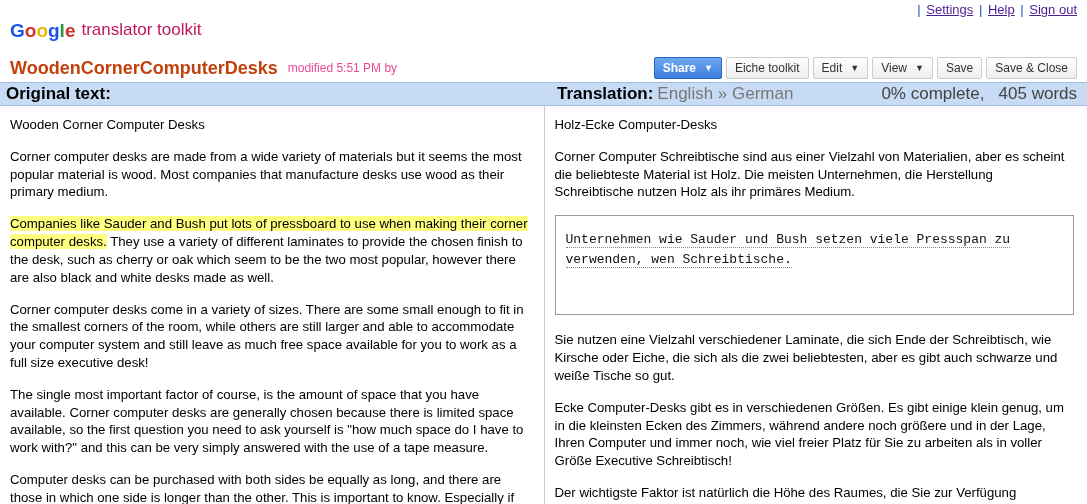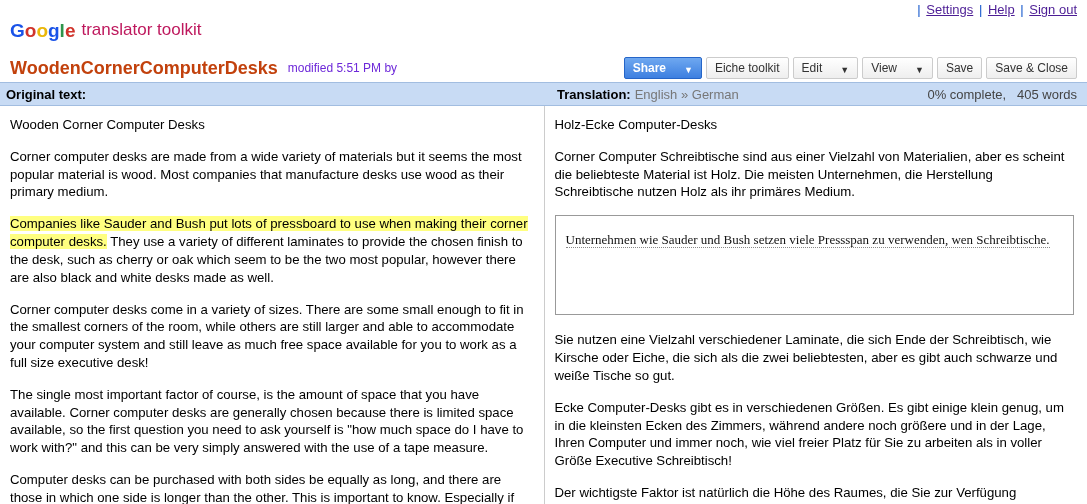--- a/index.html
+++ b/index.html
@@ -5,37 +5,37 @@
   html,body{margin:0;padding:0;font-family:Arial,Helvetica,sans-serif;font-size:13px;color:#000;background:#fff;width:1087px;height:504px;overflow:hidden}
   a{color:#4c1d95;text-decoration:underline;cursor:pointer}
   .top-row{height:20px;line-height:20px;text-align:right;padding-right:10px;font-size:13px}
   .top-row span.sep{color:#1155cc;padding:0 2px}
   .title-row{height:34px;display:flex;align-items:flex-start;padding:0 10px;background:#fff}
   .logo{font-size:19px;font-weight:bold}
   .logo .g1{color:#1a53e8}.logo .g2{color:#d0332b}.logo .g3{color:#eab70a}.logo .g4{color:#1a53e8}.logo .g5{color:#2e944b}.logo .g6{color:#d0332b}
   .subtitle{color:#be185d;font-size:17px;margin-left:6px}
   .doc-row{height:28px;display:flex;align-items:center;padding:0 10px}
   .doc-title{font-size:18px;font-weight:bold;color:#c2410c}
-  .doc-meta{font-size:12px;color:#6d28d9;margin-left:10px}
+  .doc-meta{font-size:12px;color:#ec4899;margin-left:10px}
   .toolbar{margin-left:auto;display:flex;align-items:center;gap:4px}
-  .btn{border:1px solid #ccc;background:linear-gradient(#fff,#eee);border-radius:2px;font-size:12px;padding:3px 8px;color:#333;cursor:pointer;display:inline-flex;align-items:flex-end;gap:18px}
+  .btn{border:1px solid #ccc;background:linear-gradient(#fff,#eee);border-radius:2px;font-size:12px;padding:3px 8px;color:#333;cursor:pointer;display:inline-flex;align-items:center;gap:8px}
   .btn.share{background:linear-gradient(#6fa8f0,#3d7fe0);border-color:#2565c8;color:#fff;font-weight:bold}
   .btn .arrow{font-size:9px}
-  .header-bar{height:22px;background:#c8dbf4;display:flex;align-items:center;font-size:13px;border-top:1px solid #a2bde0;border-bottom:1px solid #a2bde0}
+  .header-bar{height:22px;background:#c8dbf4;display:flex;align-items:center;font-size:17px;border-top:1px solid #a2bde0;border-bottom:1px solid #a2bde0}
   .hb-left{flex:0 0 545px;padding-left:6px;font-weight:bold}
   .hb-right{flex:1;padding-left:6px;display:flex;align-items:center}
   .hb-right .lbl{font-weight:bold;margin-right:4px}
   .hb-right .lang{color:#777}
   .hb-right .stats{margin-left:auto;padding-right:10px;color:#444}
   .panes{display:flex;height:458px}
   .pane{flex:0 0 543.5px;position:relative;overflow-y:scroll;overflow-x:hidden;border-right:1px solid #ccc}
   .content{padding:10px 14px 10px 10px;font-size:13.2px;line-height:1.35}
   .content p{margin:0 0 14px 0}
   .hl{background:#ffff80}
-  .edit-box{border:1px solid #999;margin:4px 0 16px 0;padding:14px 10px;min-height:70px;font-family:Liberation Serif, serif;font-size:13px;line-height:1.5;white-space:normal;color:#111}
+  .edit-box{border:1px solid #999;margin:4px 0 16px 0;padding:14px 10px;min-height:70px;font-family:Liberation Mono, monospace;font-size:13px;line-height:1.5;white-space:normal;color:#111}
   .edit-box span{border-bottom:1px dotted #888}
   ::-webkit-scrollbar{width:16px}
   ::-webkit-scrollbar-track{background:#eee}
   ::-webkit-scrollbar-thumb{background:#c4c4c4;border:1px solid #aaa}
 </style>
 </head>
 <body>
 
 <div class="top-row">
   <span class="sep">|</span>

